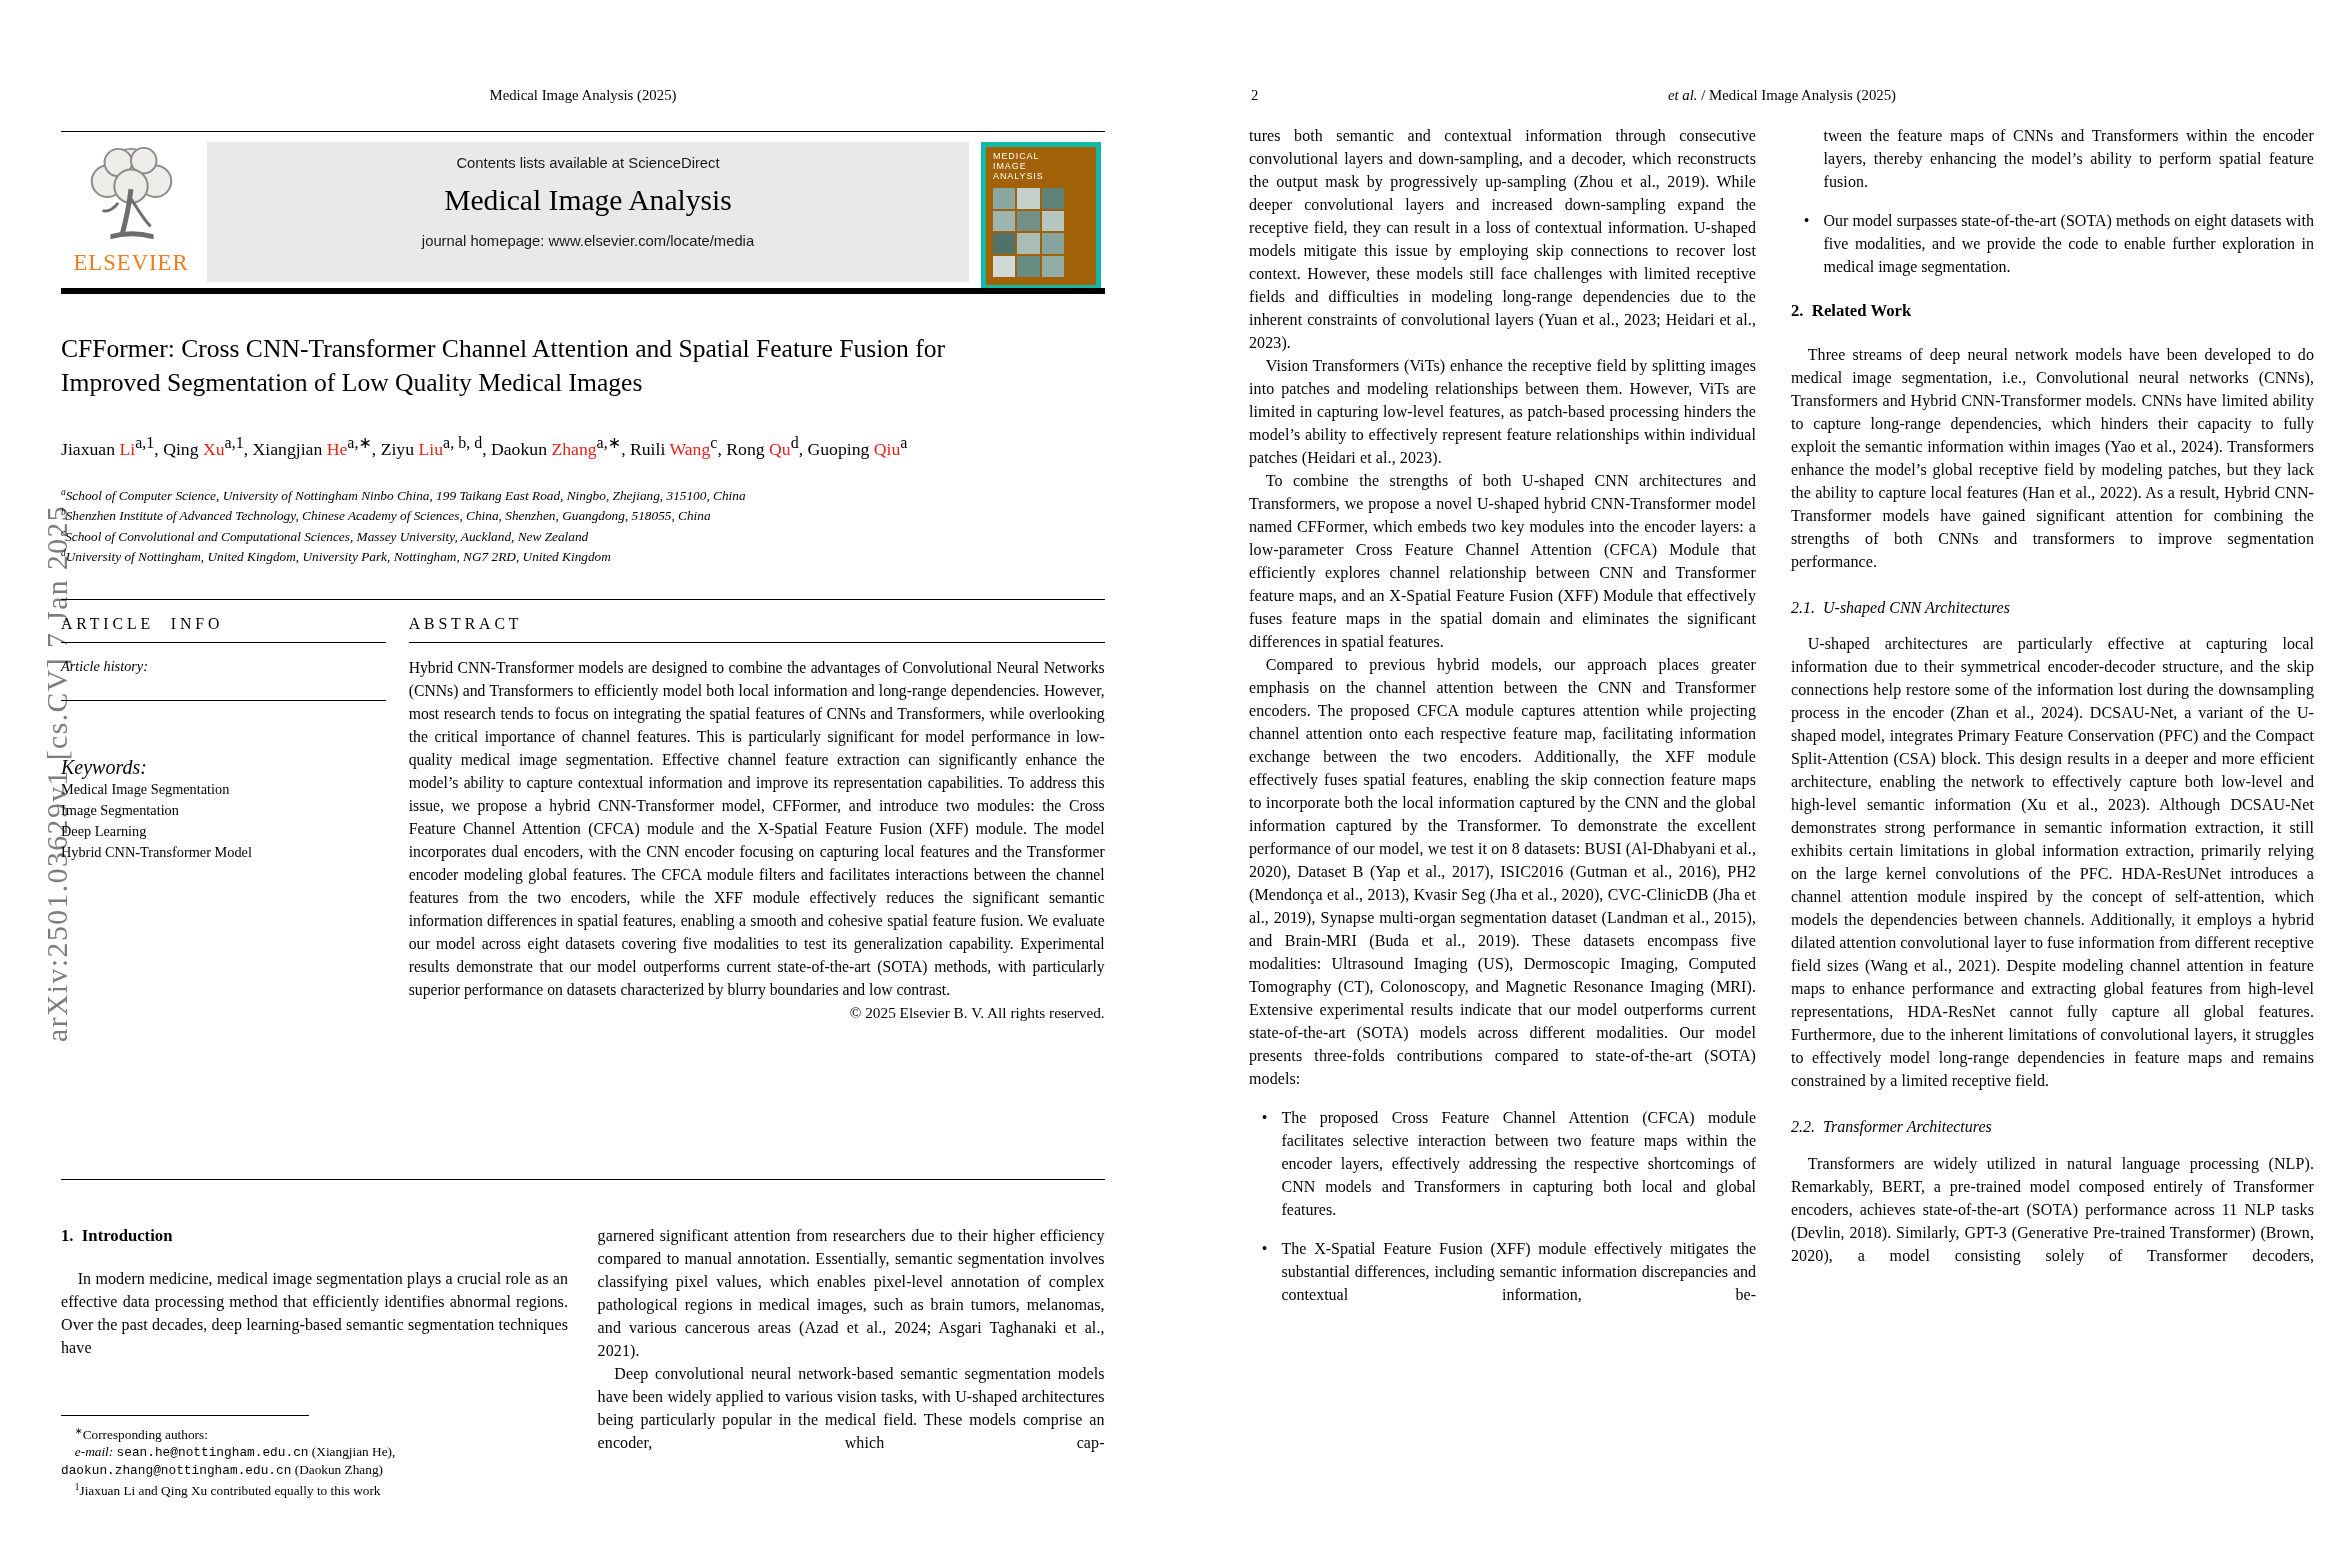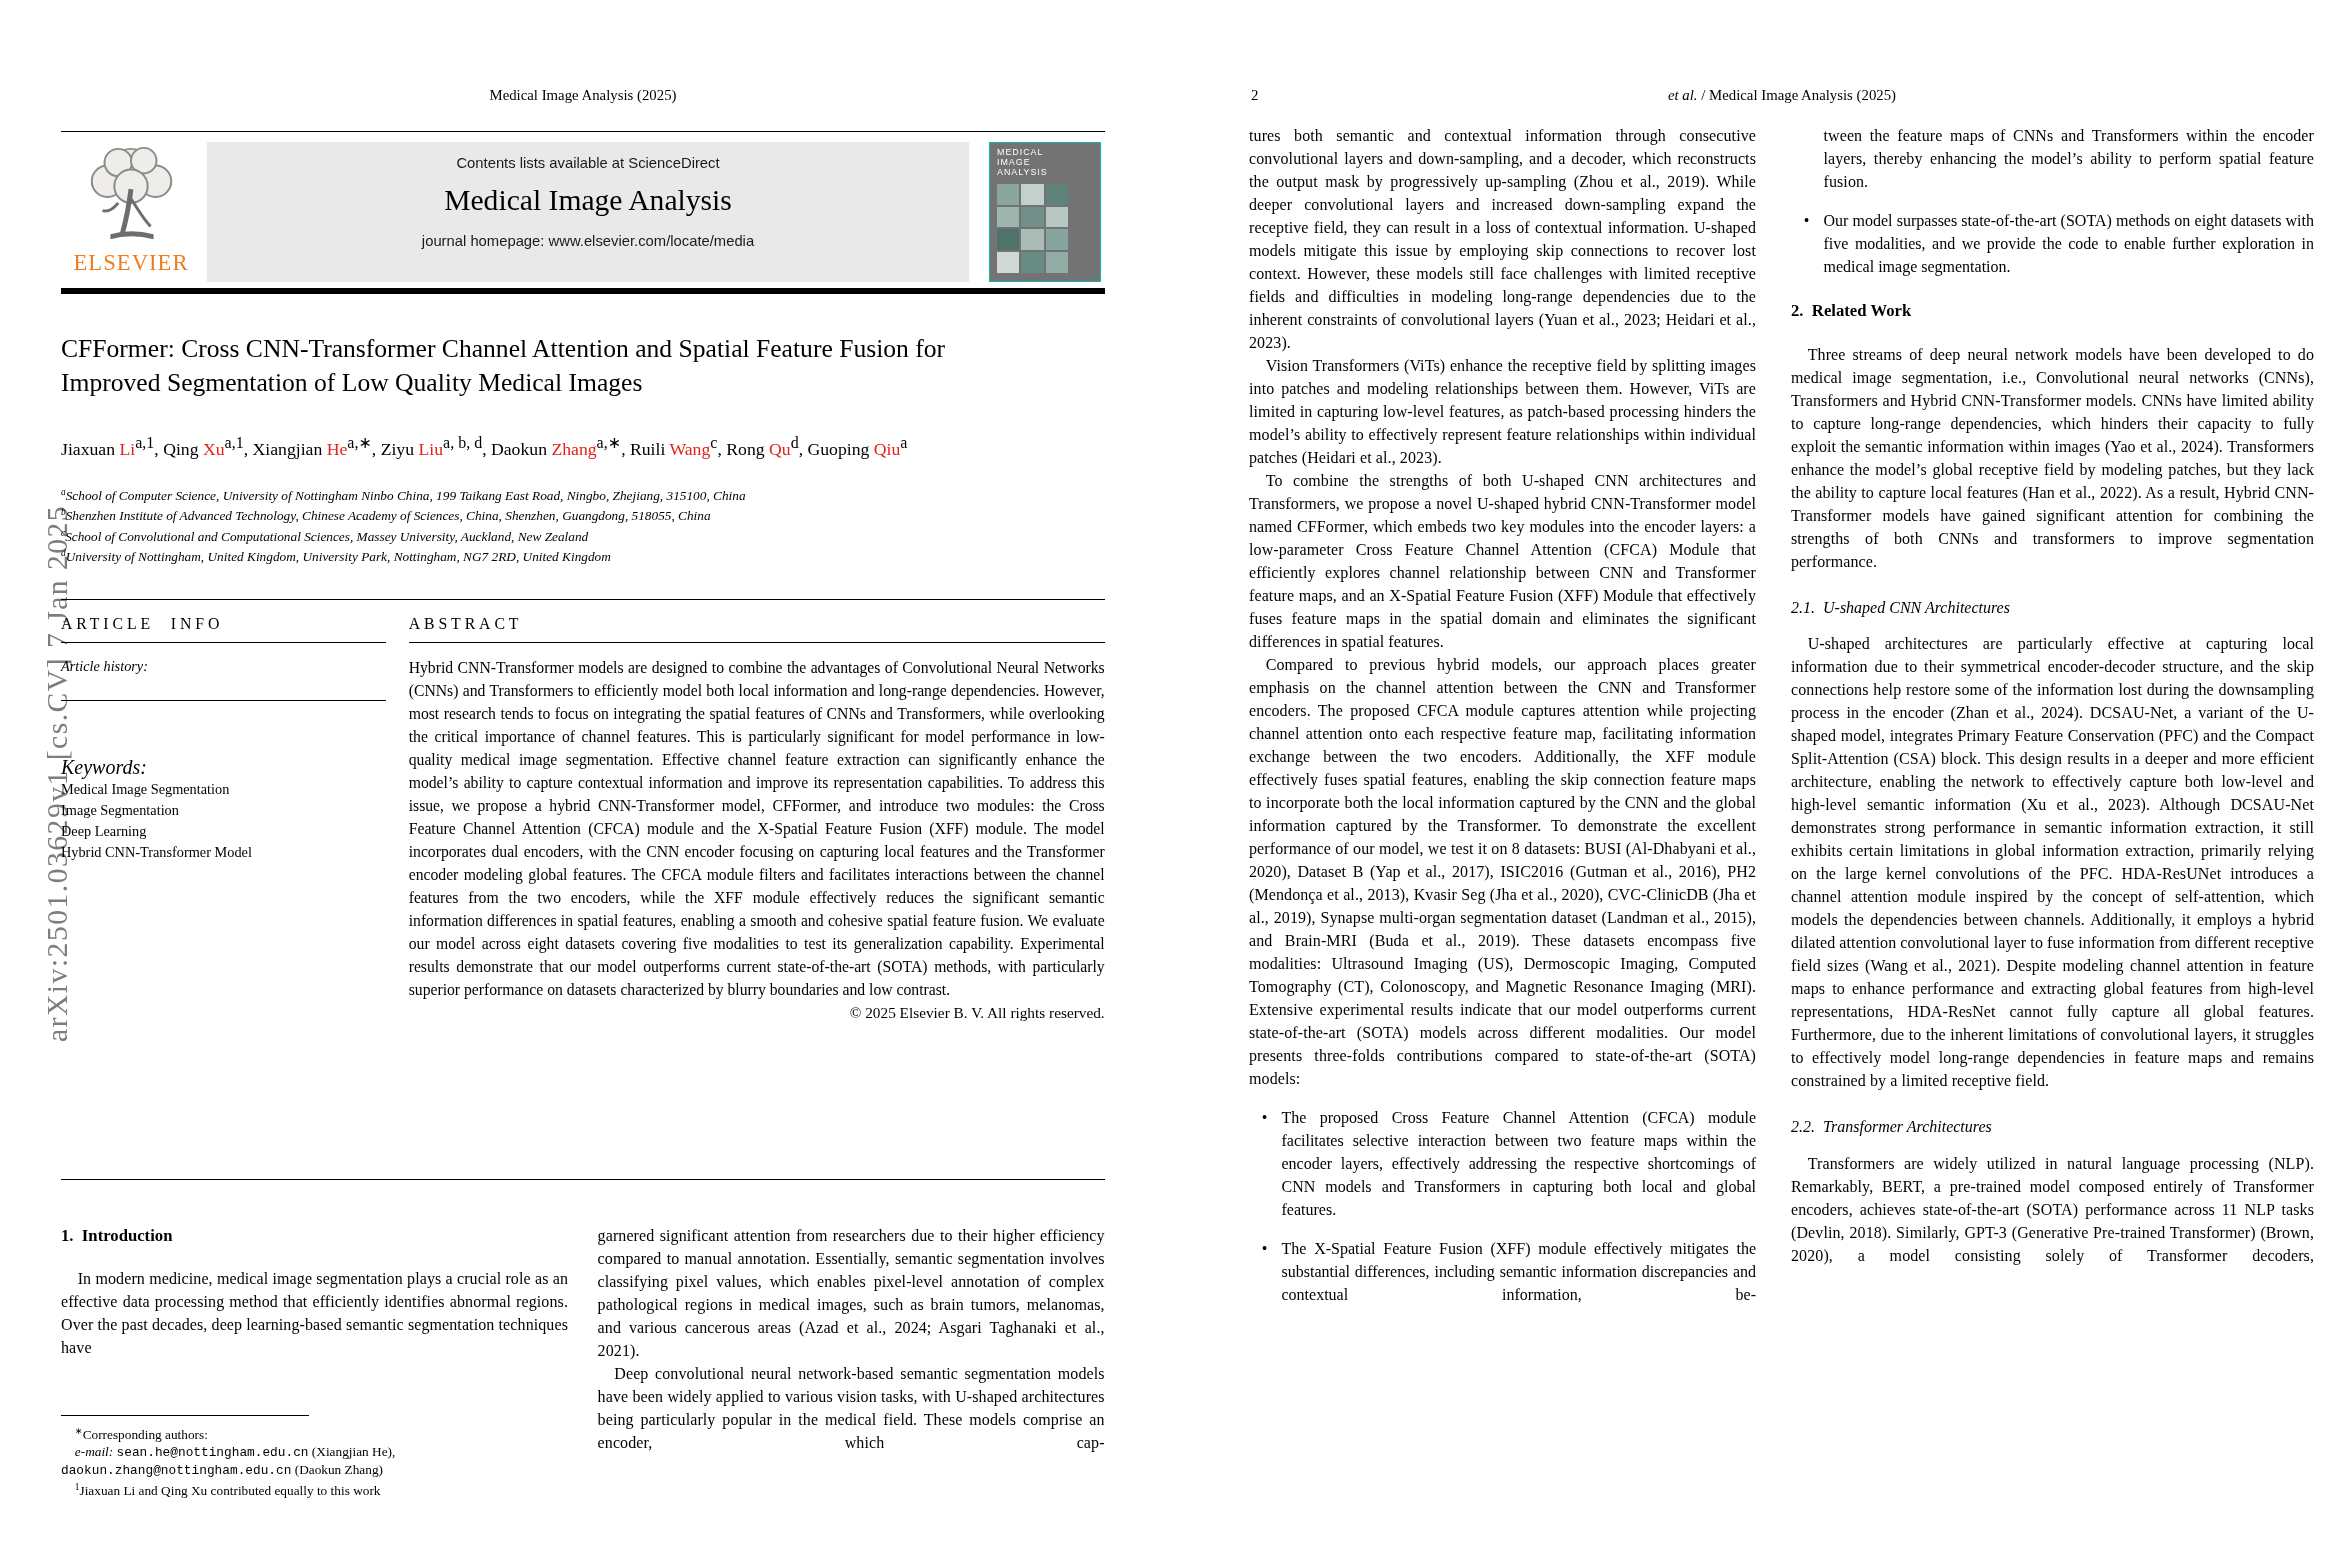--- a/index.html
+++ b/index.html
@@ -24,21 +24,21 @@
   .mid-rule{top:1100px;}
 
   
   .banner{position:absolute;top:63px;left:0;width:100%;height:140px;}
   .logo-block{position:absolute;left:0;top:0;width:140px;height:140px;text-align:center;}
   .elsevier-word{font-size:22.7px;color:#f07c1e;letter-spacing:1px;margin-top:0px;}
   .banner-gray{position:absolute;left:146px;top:0;width:762px;height:140px;background:#e9e9e9;text-align:center;}
   .contents-line{padding-top:12.8px;font-family:"Liberation Sans",sans-serif;font-size:14.8px;color:#1a1a1a;}
   .journal-name{margin-top:12.8px;font-size:29.6px;}
   .homepage-line{margin-top:16.7px;font-family:"Liberation Sans",sans-serif;font-size:14.8px;color:#1a1a1a;}
-  .cover{position:absolute;right:3.9px;top:0;width:110px;height:138px;background:#737373;border:1px solid #14b8a6;overflow:hidden;}
+  .cover{position:absolute;right:3.9px;top:0;width:110px;height:138px;background:#a16207;border:5px solid #14b8a6;overflow:hidden;}
   .cover-title{color:#fff;font-family:"Liberation Sans",sans-serif;font-size:8.9px;line-height:9.9px;letter-spacing:1px;padding:4.9px 0 0 6.9px;}
   .cover-grid{position:absolute;left:6.9px;top:41px;width:71px;height:91px;display:grid;grid-template-columns:repeat(3,1fr);grid-auto-rows:20.7px;gap:2px;}
   .tile{width:100%;height:100%;}
   .t1{background:#8aa79f;} .t2{background:#c3d0cb;} .t3{background:#5d837b;}
   .t4{background:#9eb4ae;} .t5{background:#728f88;} .t6{background:#b7c6c0;}
   .t7{background:#4f726b;} .t8{background:#a9bcb6;} .t9{background:#86a59e;}
   .t10{background:#d0d9d5;} .t11{background:#678c84;} .t12{background:#93ada6;}
 
   
   .title{position:absolute;top:253px;left:0;width:970px;margin:0;font-weight:normal;font-size:25.6px;line-height:34px;}

